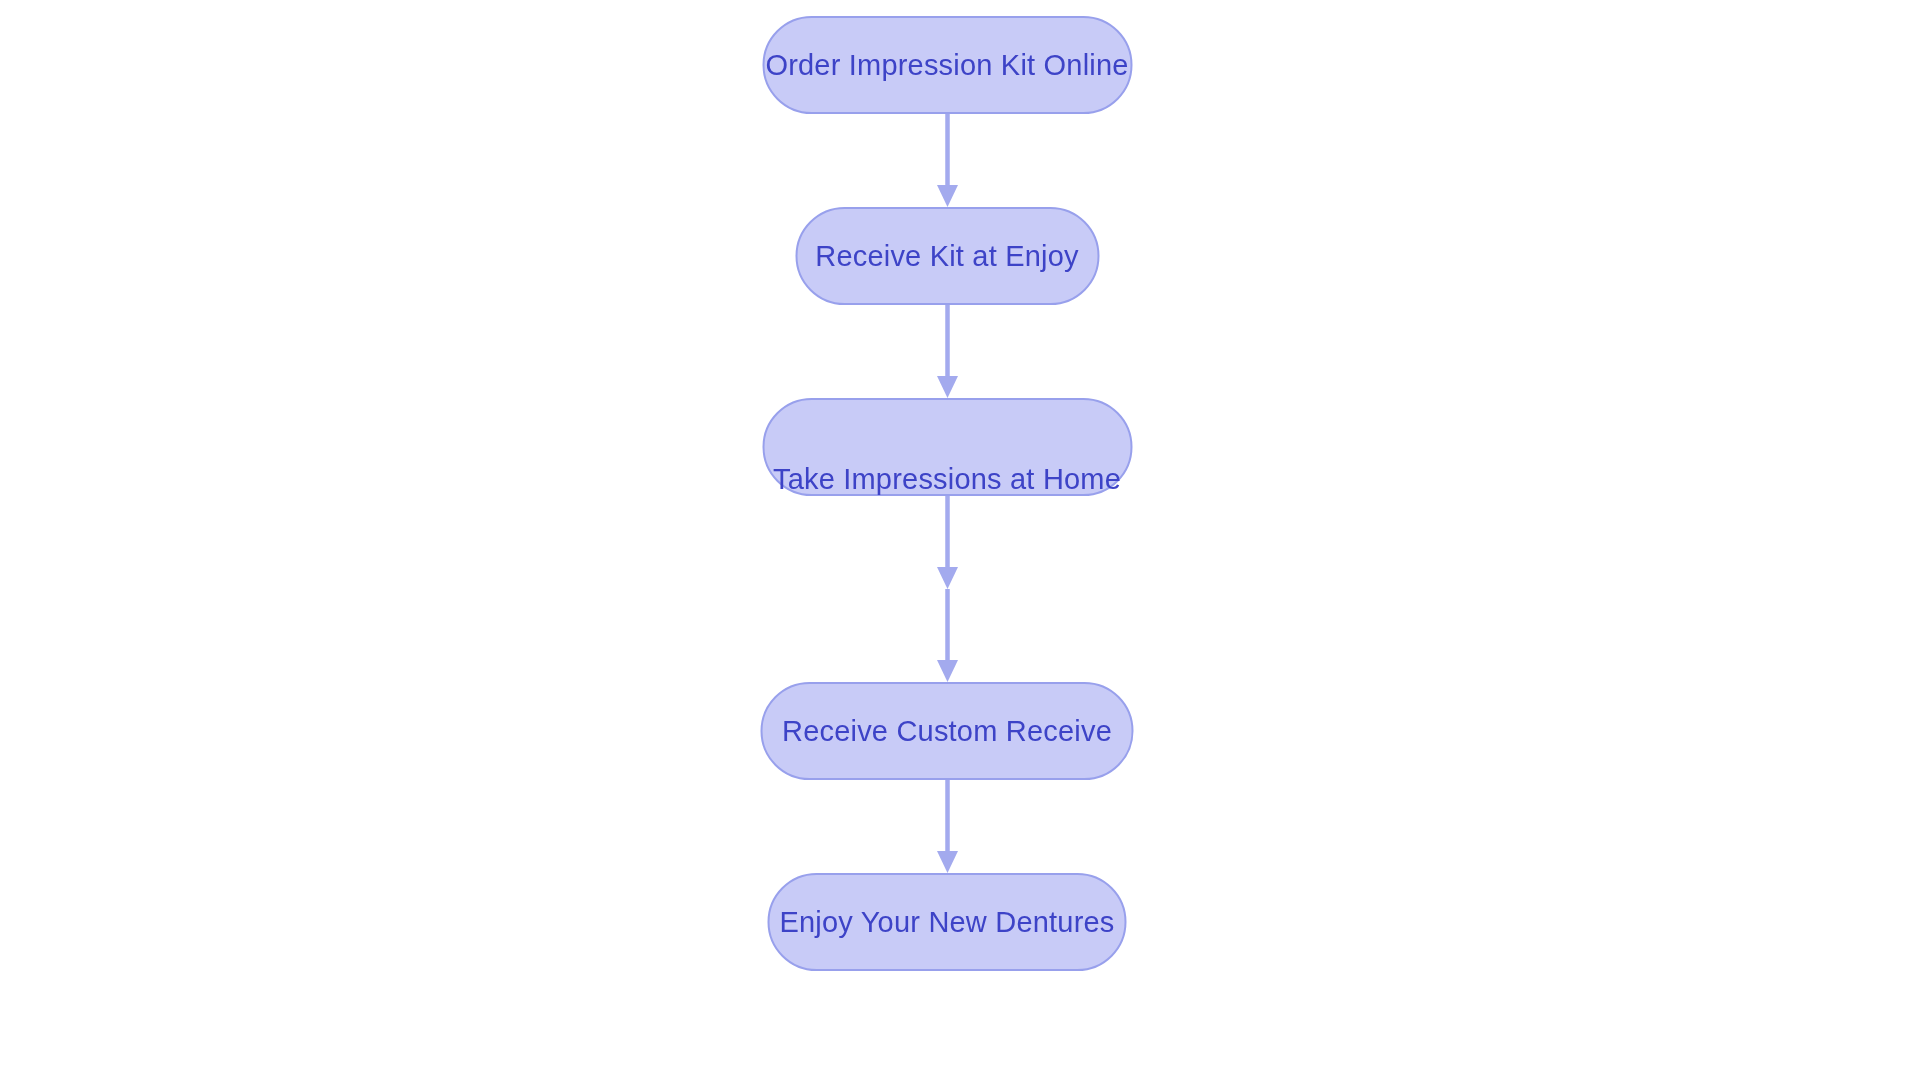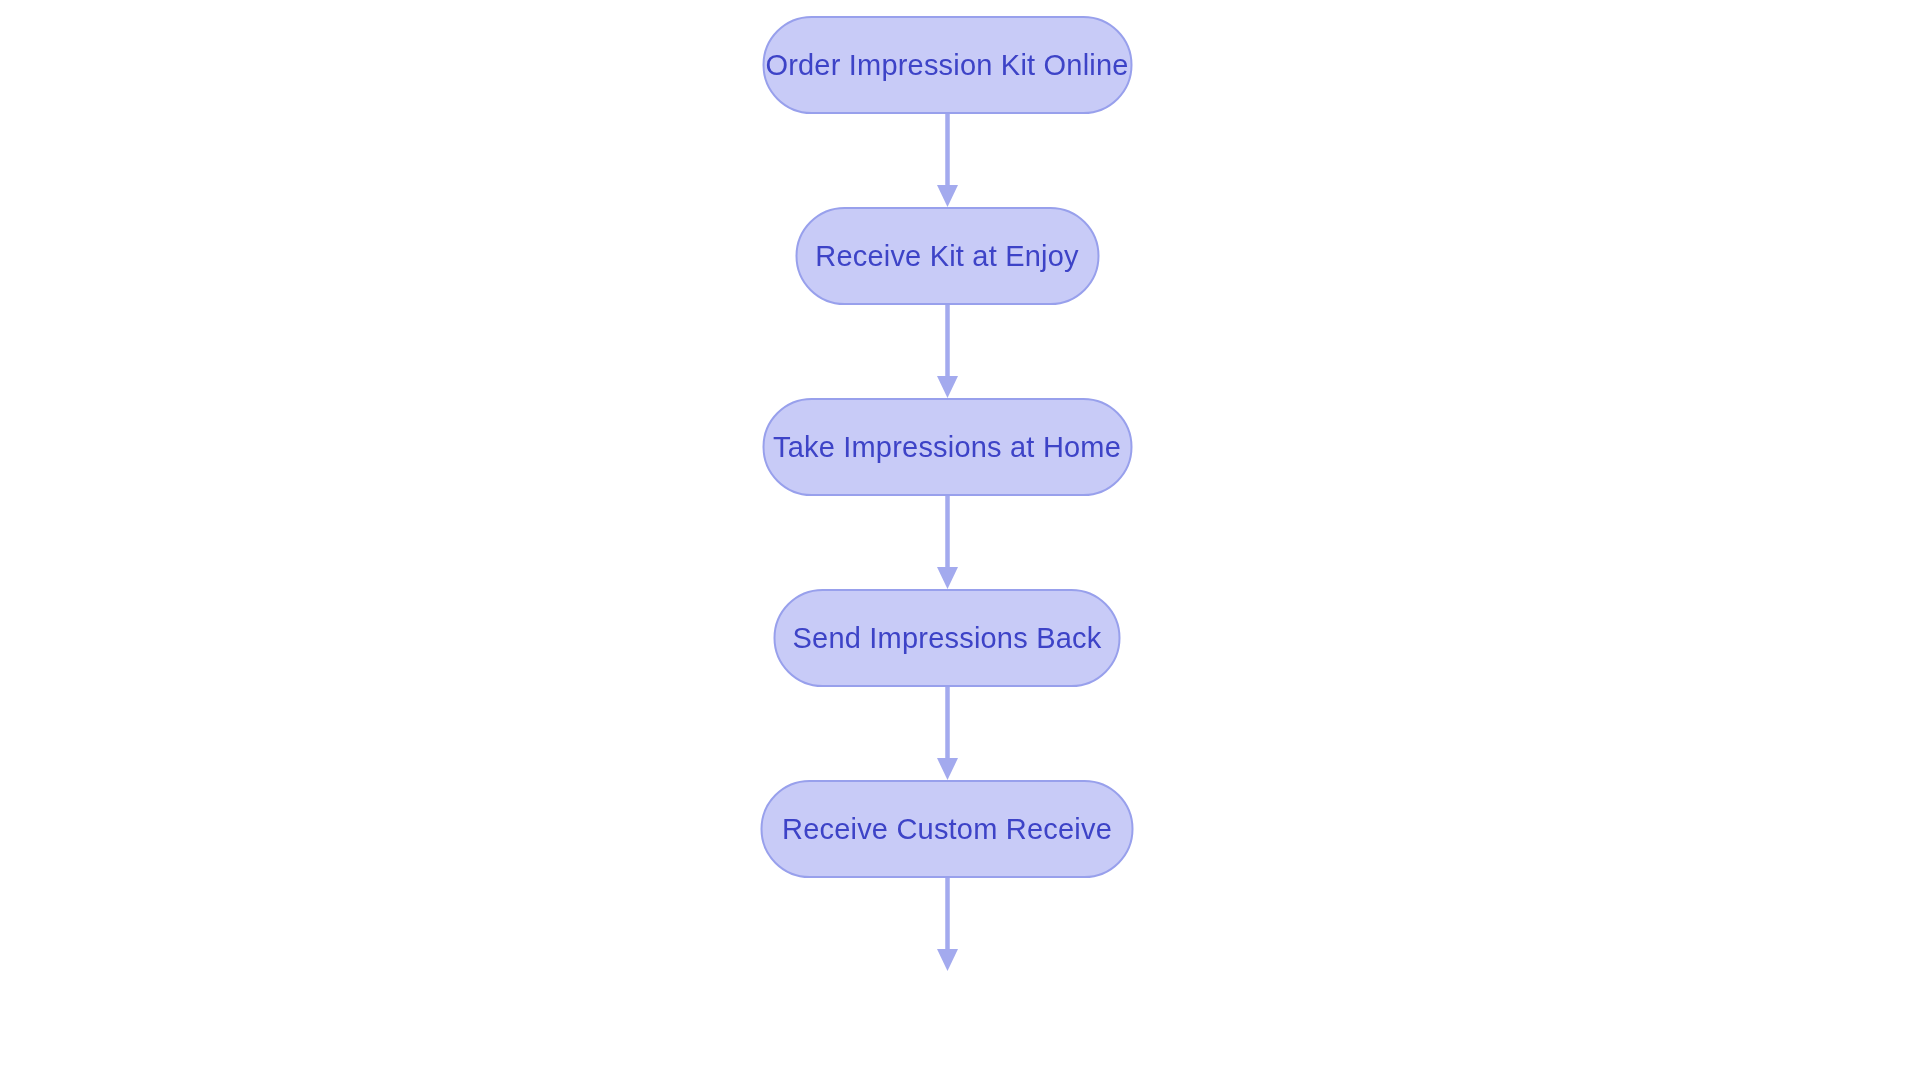--- a/index.html
+++ b/index.html
@@ -41,21 +41,21 @@
     display: flex;
     align-items: center;
     justify-content: center;
     text-align: center;
     font-size: 29px;
     line-height: 1;
     letter-spacing: 0.2px;
   }
   .node.n1 { width: 370px; }
   .node.n2 { width: 304px; }
-  .node.n3 { width: 370px; }
+  .node.n3 { width: 370px; align-items: flex-end; }
   .node.n4 { width: 347px; }
   .node.n5 { width: 373px; }
   .node.n6 { width: 359px; }
   .connector { height: 93px; width: 26px; }
   .connector svg { display: block; width: 26px; height: 93px; }
   .connector .stem { stroke: var(--arrow); stroke-width: 4.5; }
   .connector .head { fill: var(--arrow); }
 </style>
 </head>
 <body>
@@ -89,37 +89,37 @@
       <span>Take Impressions at Home</span>
     </div>
 
     <div class="connector">
       <svg viewBox="0 0 26 93" xmlns="http://www.w3.org/2000/svg" aria-hidden="true">
         <line class="stem" x1="13" y1="0" x2="13" y2="72"></line>
         <polygon class="head" points="13,93 2.5,71 23.5,71"></polygon>
       </svg>
     </div>
 
-    <div class="node n4">
-      <span>Send Impressions Back</span>
-    </div>
 
     <div class="connector">
       <svg viewBox="0 0 26 93" xmlns="http://www.w3.org/2000/svg" aria-hidden="true">
         <line class="stem" x1="13" y1="0" x2="13" y2="72"></line>
         <polygon class="head" points="13,93 2.5,71 23.5,71"></polygon>
       </svg>
     </div>
 
     <div class="node n5">
       <span>Receive Custom Receive</span>
     </div>
 
     <div class="connector">
       <svg viewBox="0 0 26 93" xmlns="http://www.w3.org/2000/svg" aria-hidden="true">
         <line class="stem" x1="13" y1="0" x2="13" y2="72"></line>
         <polygon class="head" points="13,93 2.5,71 23.5,71"></polygon>
       </svg>
     </div>
 
+    <div class="node n6">
+      <span>Enjoy Your New Dentures</span>
+    </div>
 
   </div>
 </div>
 
 </body></html>

